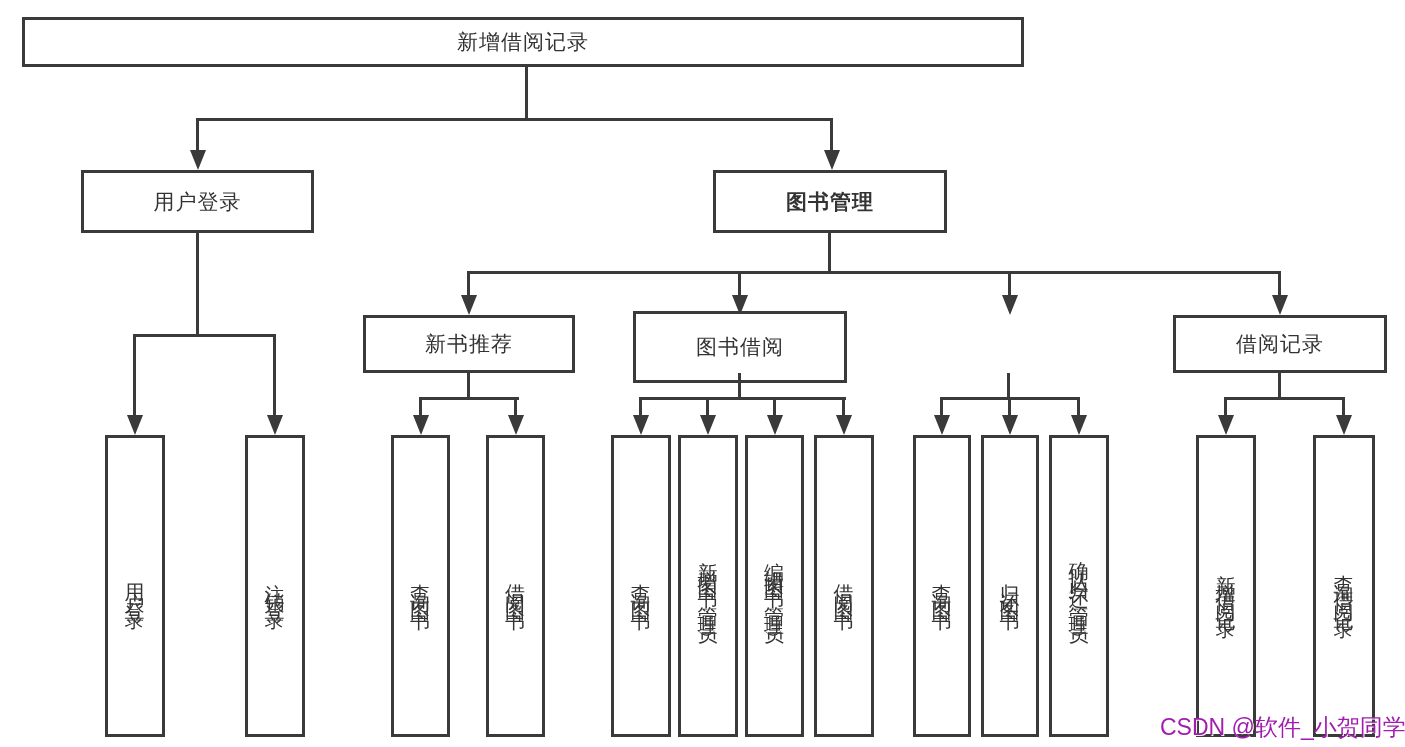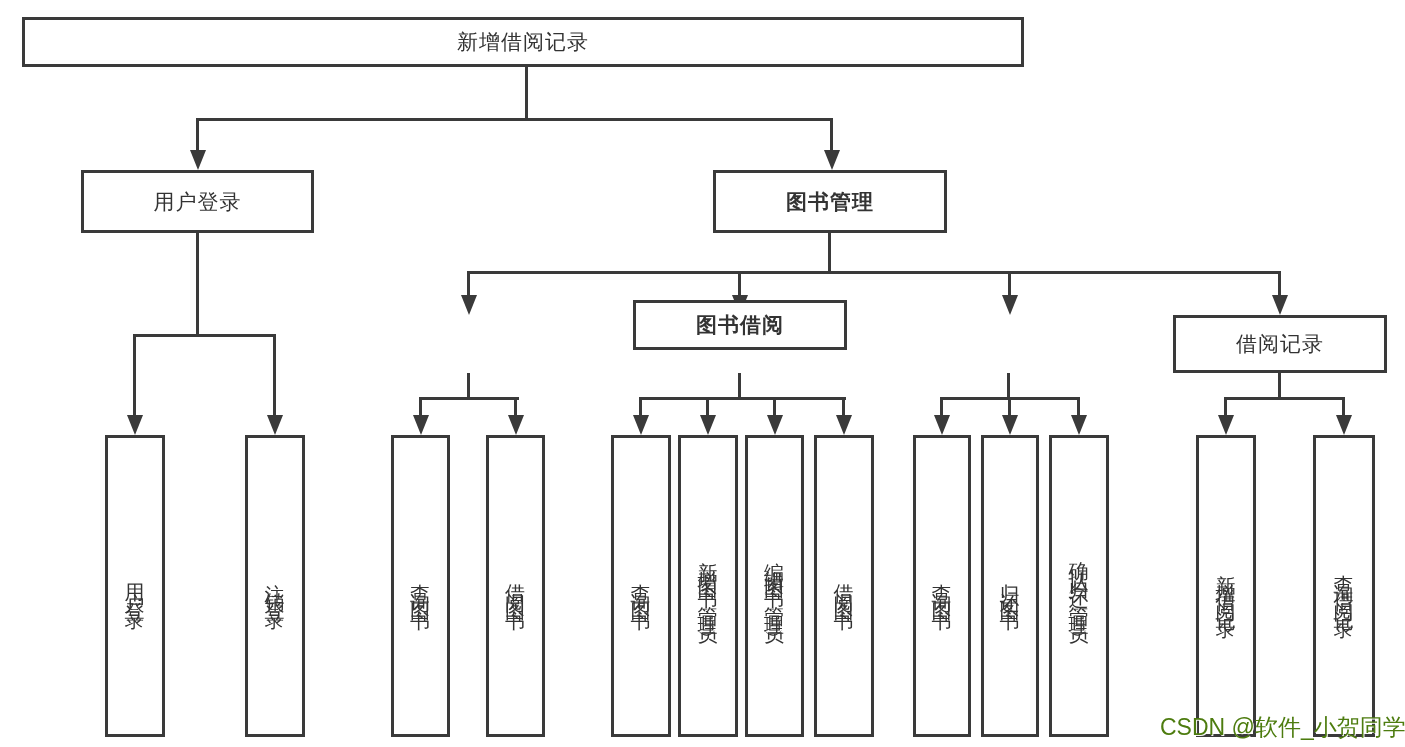--- a/index.html
+++ b/index.html
@@ -46,21 +46,21 @@
     position:absolute;
     width:0;height:0;
     border-left:8px solid transparent;
     border-right:8px solid transparent;
     border-top:20px solid var(--line);
   }
   .watermark{
     position:absolute;
     left:1160px;top:712px;
     font-size:23px;
-    color:#4d7c0f;
+    color:#a21caf;
     text-shadow:1px 1px 0 rgba(255,255,255,0.95);
     white-space:nowrap;
     z-index:10;
     letter-spacing:0px;
   }
 </style>
 </head>
 <body>
 
 <div id="stage">
@@ -94,21 +94,24 @@
   <div class="h-line" style="left:467px;top:271px;width:814px;"></div>
   <div class="v-line" style="left:467px;top:271px;height:26px;"></div>
   <div class="arrow" style="left:461px;top:295px;"></div>
   <div class="v-line" style="left:738px;top:271px;height:26px;"></div>
   <div class="arrow" style="left:732px;top:295px;"></div>
   <div class="v-line" style="left:1008px;top:271px;height:26px;"></div>
   <div class="arrow" style="left:1002px;top:295px;"></div>
   <div class="v-line" style="left:1278px;top:271px;height:26px;"></div>
   <div class="arrow" style="left:1272px;top:295px;"></div>
 
-  <div class="node" style="left:633px;top:300px;width:214px;height:50px;font-weight:bold;">
+  <div class="node" style="left:363px;top:315px;width:212px;height:58px;">
+    <span>新书推荐</span>
+  </div>
+  <div class="node" style="left:633px;top:311px;width:214px;height:72px;">
     <span>图书借阅</span>
   </div>
   <div class="node" style="left:1173px;top:315px;width:214px;height:58px;">
     <span>借阅记录</span>
   </div>
 
   <div class="v-line" style="left:467px;top:373px;height:27px;"></div>
   <div class="h-line" style="left:419px;top:397px;width:100px;"></div>
   <div class="v-line" style="left:419px;top:397px;height:22px;"></div>
   <div class="arrow" style="left:413px;top:415px;"></div>

